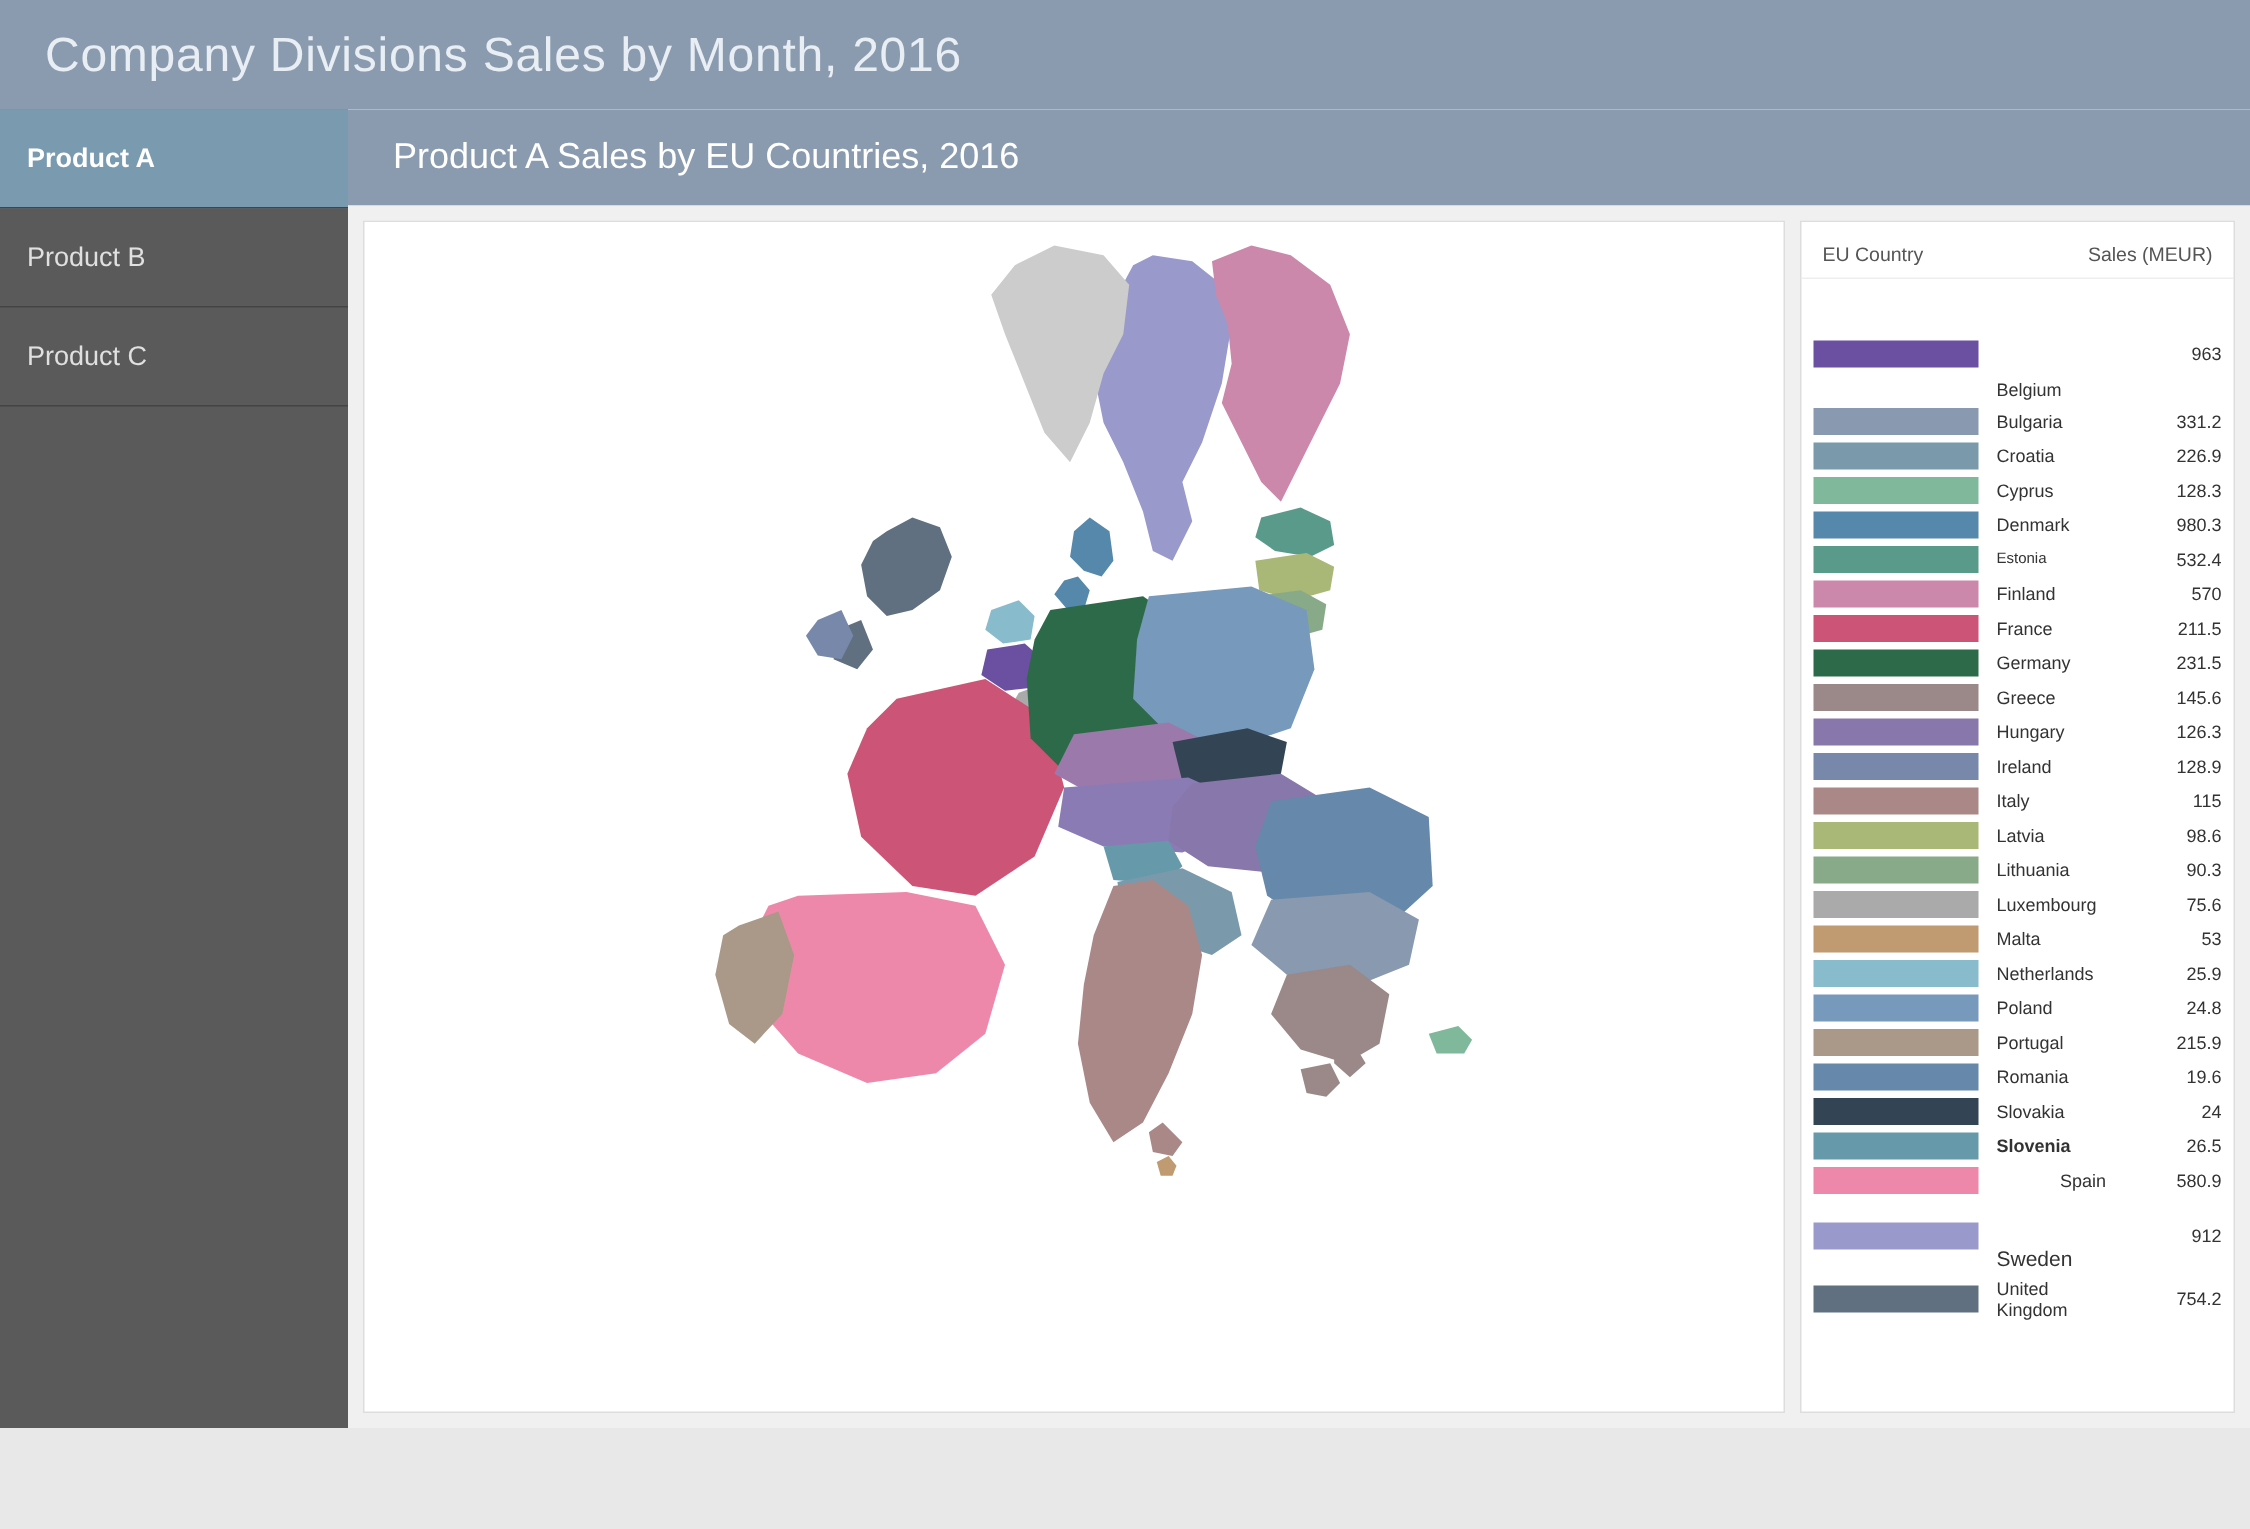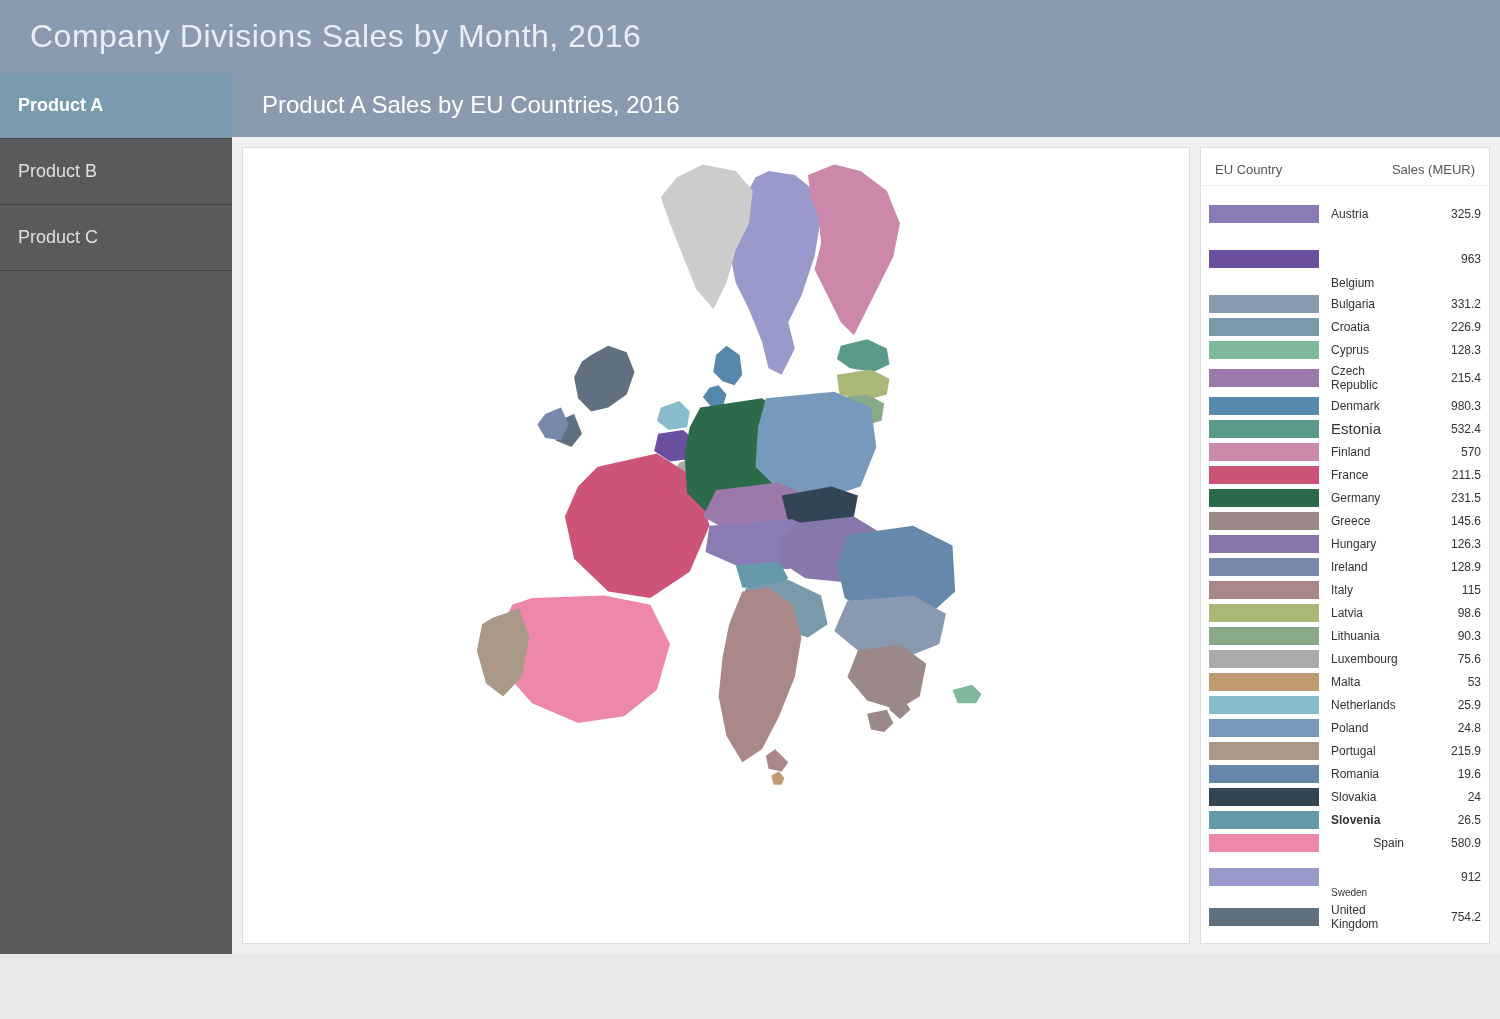--- a/index.html
+++ b/index.html
@@ -119,27 +119,20 @@
           </svg>
         </div>
         <div class="legend-panel">
           <div class="legend-header">
             <span>EU Country</span>
             <span>Sales (MEUR)</span>
           </div>
           <div id="legend-rows-container">
               <div class="legend-row">
     <div class="legend-color">
-      <span class="legend-color-bar" style="background:#8b7bb5; display:block; width:110px; height:18px;"></span>
-    </div>
-    <span class="legend-label" style="width:auto; min-width:0; flex:1; padding-left:4px; font-size:12px; color:#333;">Austria</span>
-    <span class="legend-value">325.9</span>
-  </div>
-              <div class="legend-row">
-    <div class="legend-color">
       <span class="legend-color-bar" style="background:#6b4fa0; display:block; width:110px; height:18px;"></span>
     </div>
     <span class="legend-label" style="width:auto; min-width:0; flex:1; padding-left:4px; font-size:12px; color:#333;margin-top:48px;">Belgium</span>
     <span class="legend-value">963</span>
   </div>
               <div class="legend-row">
     <div class="legend-color">
       <span class="legend-color-bar" style="background:#8899b0; display:block; width:110px; height:18px;"></span>
     </div>
     <span class="legend-label" style="width:auto; min-width:0; flex:1; padding-left:4px; font-size:12px; color:#333;">Bulgaria</span>
@@ -154,37 +147,30 @@
   </div>
               <div class="legend-row">
     <div class="legend-color">
       <span class="legend-color-bar" style="background:#7fb89a; display:block; width:110px; height:18px;"></span>
     </div>
     <span class="legend-label" style="width:auto; min-width:0; flex:1; padding-left:4px; font-size:12px; color:#333;">Cyprus</span>
     <span class="legend-value">128.3</span>
   </div>
               <div class="legend-row">
     <div class="legend-color">
-      <span class="legend-color-bar" style="background:#9b7aab; display:block; width:110px; height:18px;"></span>
-    </div>
-    <span class="legend-label" style="width:auto; min-width:0; flex:1; padding-left:4px; font-size:12px; color:#333;">Czech Republic</span>
-    <span class="legend-value">215.4</span>
-  </div>
-              <div class="legend-row">
-    <div class="legend-color">
       <span class="legend-color-bar" style="background:#5588aa; display:block; width:110px; height:18px;"></span>
     </div>
     <span class="legend-label" style="width:auto; min-width:0; flex:1; padding-left:4px; font-size:12px; color:#333;">Denmark</span>
     <span class="legend-value">980.3</span>
   </div>
               <div class="legend-row">
     <div class="legend-color">
       <span class="legend-color-bar" style="background:#5a9a8a; display:block; width:110px; height:18px;"></span>
     </div>
-    <span class="legend-label" style="width:auto; min-width:0; flex:1; padding-left:4px; font-size:15px; color:#333;">Estonia</span>
+    <span class="legend-label" style="width:auto; min-width:0; flex:1; padding-left:4px; font-size:10px; color:#333;">Estonia</span>
     <span class="legend-value">532.4</span>
   </div>
               <div class="legend-row">
     <div class="legend-color">
       <span class="legend-color-bar" style="background:#cc88aa; display:block; width:110px; height:18px;"></span>
     </div>
     <span class="legend-label" style="width:auto; min-width:0; flex:1; padding-left:4px; font-size:12px; color:#333;">Finland</span>
     <span class="legend-value">570</span>
   </div>
               <div class="legend-row">
@@ -303,21 +289,21 @@
     <div class="legend-color">
       <span class="legend-color-bar" style="background:#ee88aa; display:block; width:110px; height:18px;"></span>
     </div>
     <span class="legend-label" style="width:auto; min-width:0; flex:1; padding-left:4px; font-size:12px; color:#333;text-align:right;">Spain</span>
     <span class="legend-value">580.9</span>
   </div>
               <div class="legend-row">
     <div class="legend-color">
       <span class="legend-color-bar" style="background:#9999cc; display:block; width:110px; height:18px;"></span>
     </div>
-    <span class="legend-label" style="width:auto; min-width:0; flex:1; padding-left:4px; font-size:10px; color:#333;margin-top:30px;">Sweden</span>
+    <span class="legend-label" style="width:auto; min-width:0; flex:1; padding-left:4px; font-size:14px; color:#333;margin-top:30px;">Sweden</span>
     <span class="legend-value">912</span>
   </div>
               <div class="legend-row">
     <div class="legend-color">
       <span class="legend-color-bar" style="background:#607080; display:block; width:110px; height:18px;"></span>
     </div>
     <span class="legend-label" style="width:auto; min-width:0; flex:1; padding-left:4px; font-size:12px; color:#333;">United Kingdom</span>
     <span class="legend-value">754.2</span>
   </div>
             </div>

